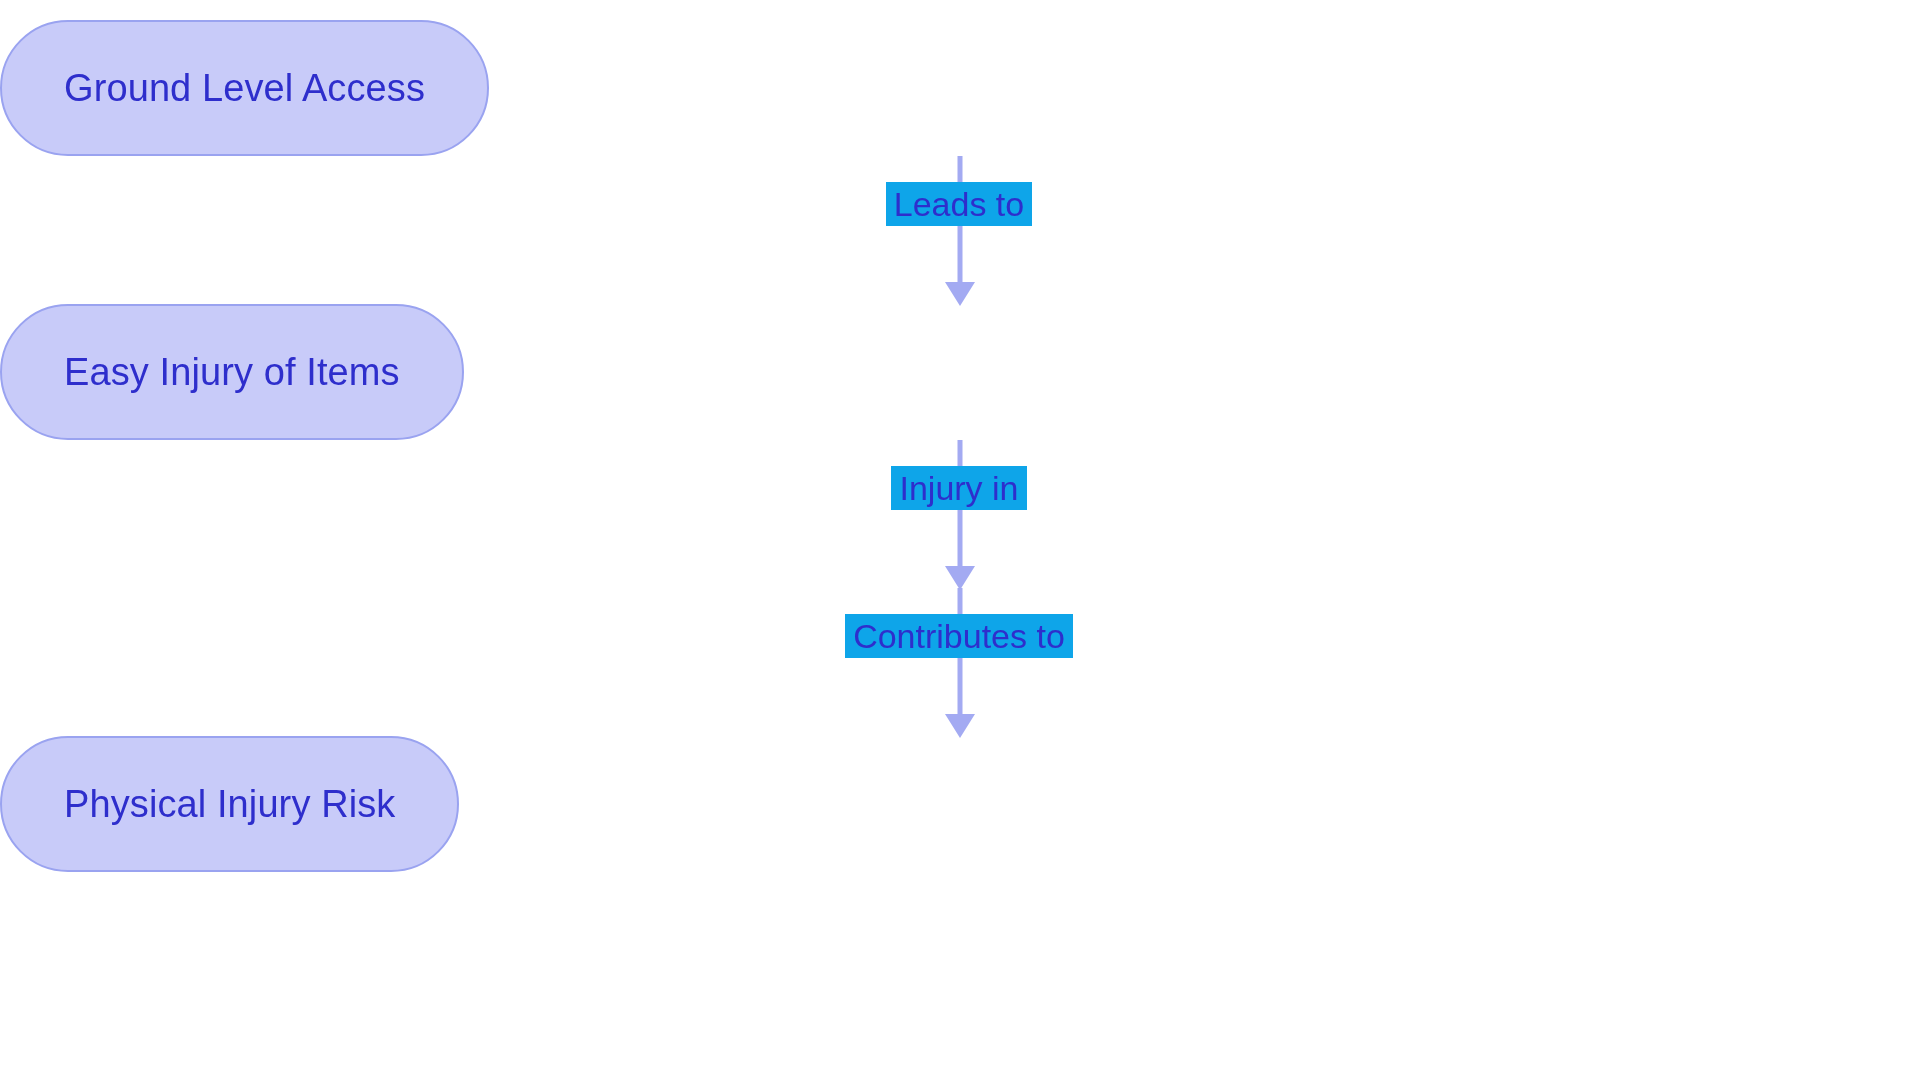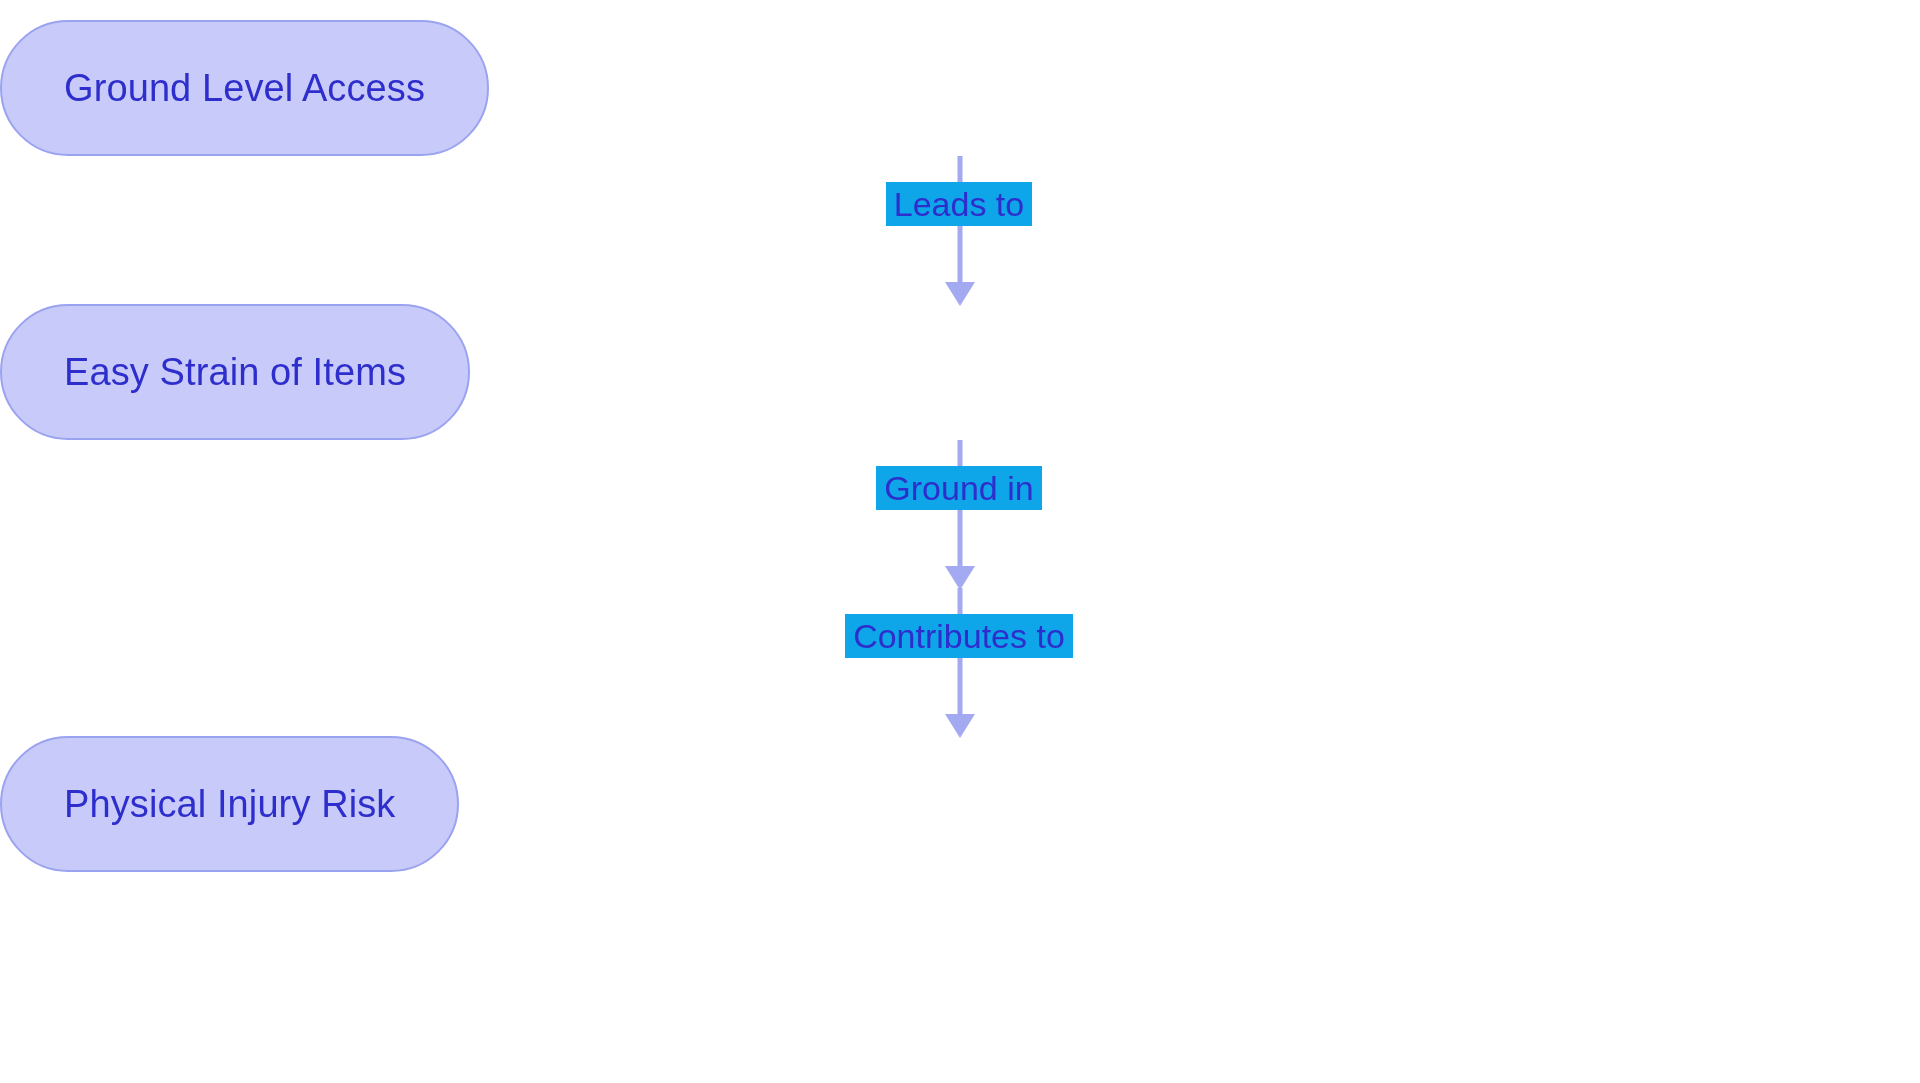--- a/index.html
+++ b/index.html
@@ -109,27 +109,27 @@
       <span class="node-label">Ground Level Access</span>
     </div>
 
     <div class="connector">
       <div class="connector-line"></div>
       <div class="connector-arrow"></div>
       <span class="connector-label">Leads to</span>
     </div>
 
     <div class="node">
-      <span class="node-label">Easy Strain of Items</span>
+      <span class="node-label">Easy Injury of Items</span>
     </div>
 
     <div class="connector">
       <div class="connector-line"></div>
       <div class="connector-arrow"></div>
-      <span class="connector-label">Ground in</span>
+      <span class="connector-label">Injury in</span>
     </div>
 
 
     <div class="connector">
       <div class="connector-line"></div>
       <div class="connector-arrow"></div>
       <span class="connector-label">Contributes to</span>
     </div>
 
     <div class="node">

